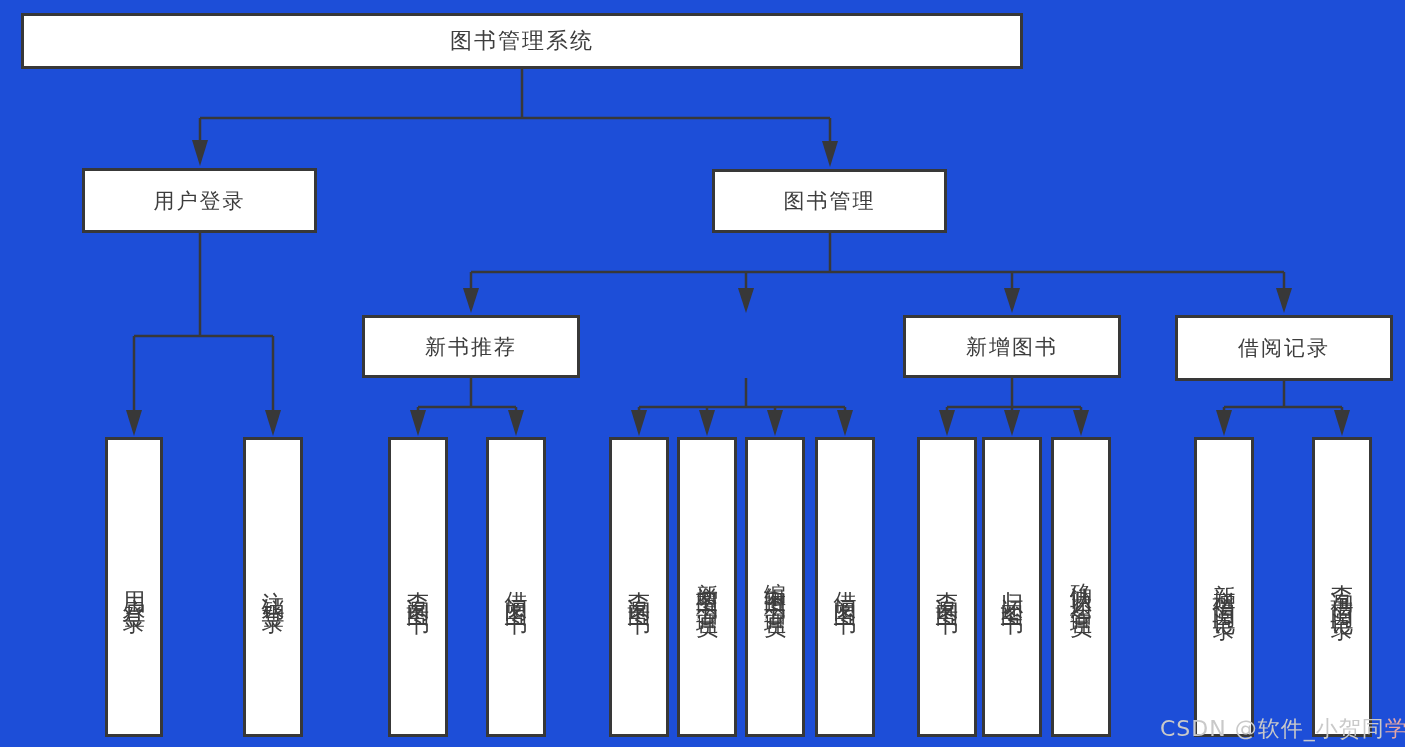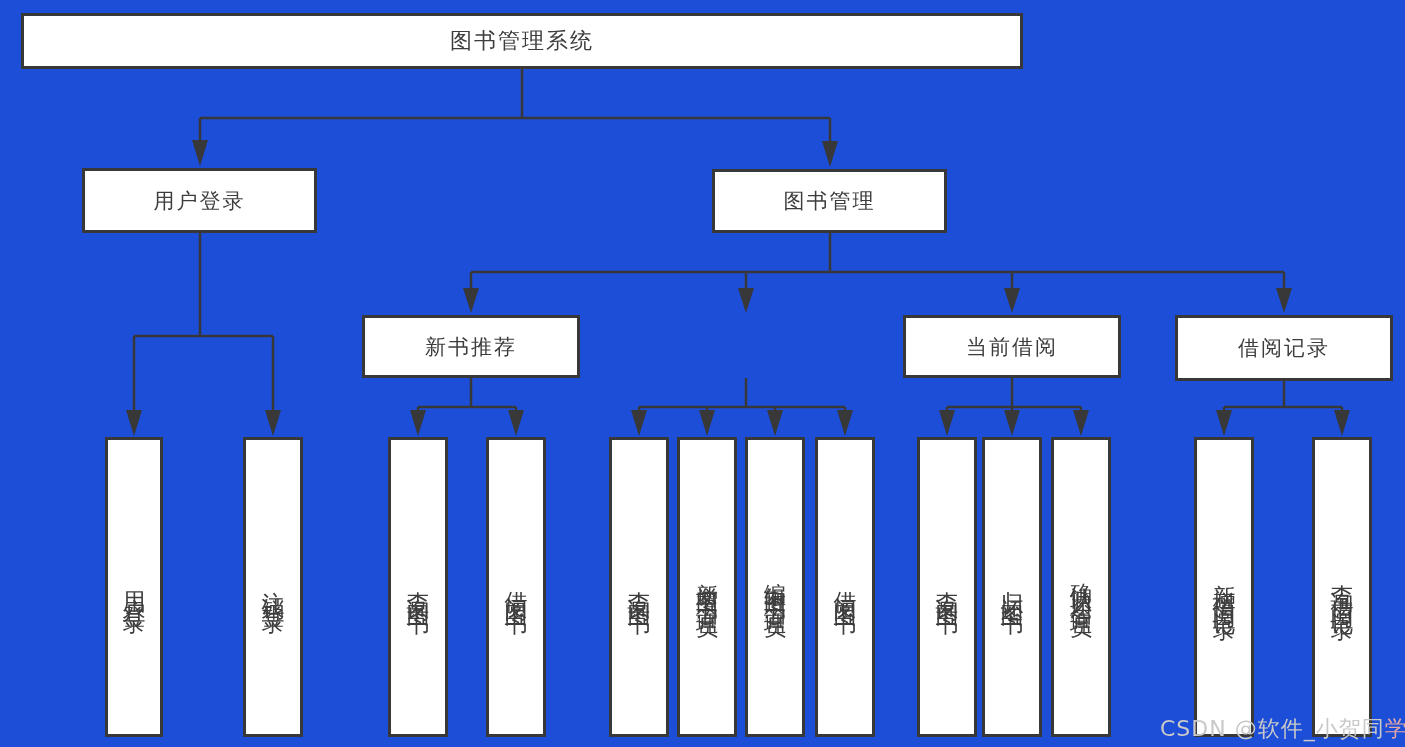--- a/index.html
+++ b/index.html
@@ -106,21 +106,21 @@
     <span class="h-label">用户登录</span>
   </div>
   <div class="box" style="left:712px; top:169px; width:235px; height:64px;">
     <span class="h-label">图书管理</span>
   </div>
 
   <div class="box" style="left:362px; top:315px; width:218px; height:63px;">
     <span class="h-label">新书推荐</span>
   </div>
   <div class="box" style="left:903px; top:315px; width:218px; height:63px;">
-    <span class="h-label">当前借阅</span>
+    <span class="h-label">新增图书</span>
   </div>
   <div class="box" style="left:1175px; top:315px; width:218px; height:66px;">
     <span class="h-label">借阅记录</span>
   </div>
 
   <div class="box leaf" style="left:105px; top:437px; width:58px; height:300px;">
     <span>用户登录</span>
   </div>
   <div class="box leaf" style="left:243px; top:437px; width:60px; height:300px;">
     <span>注销登录</span>

